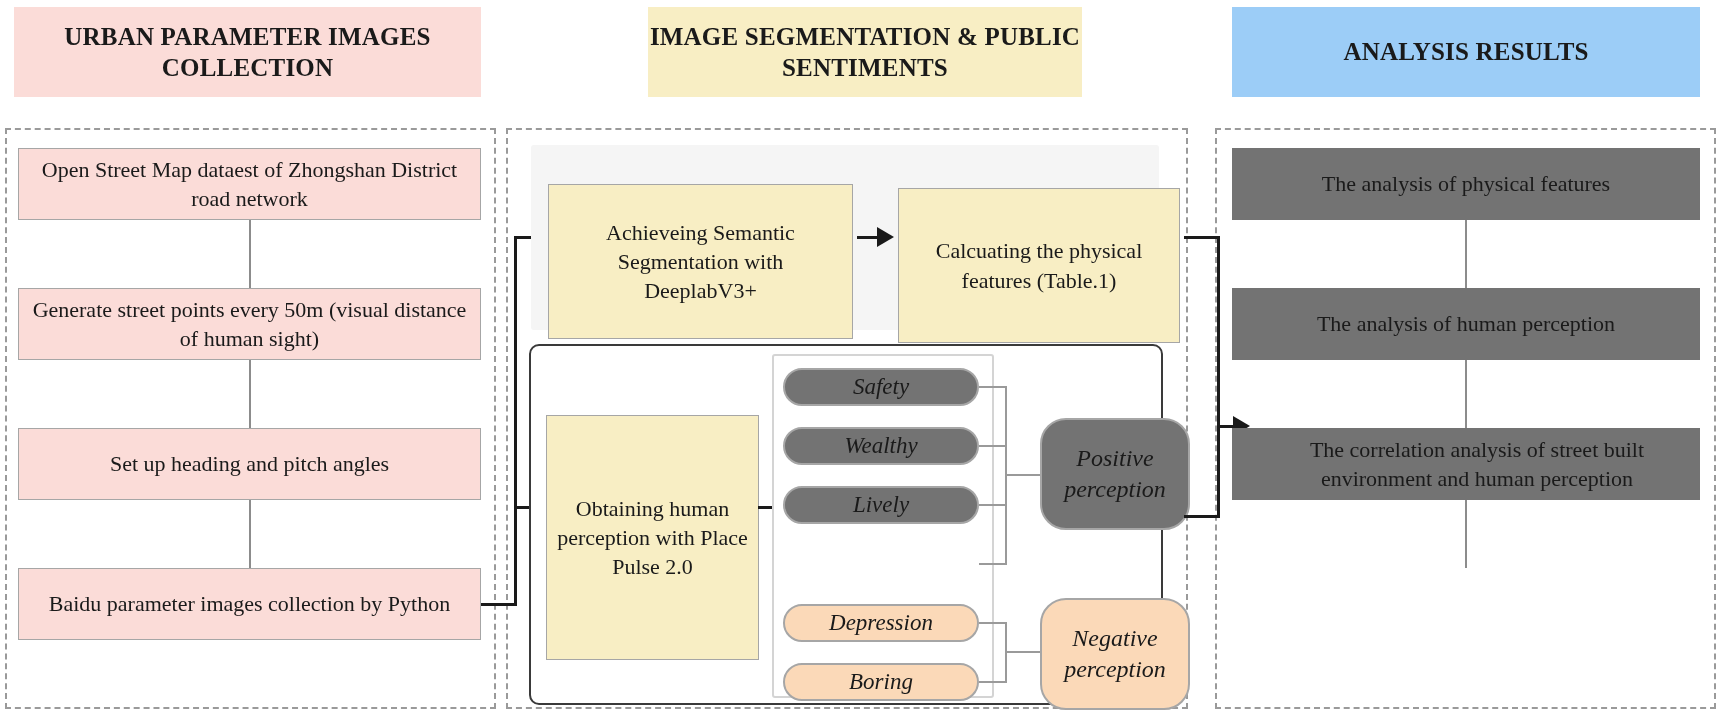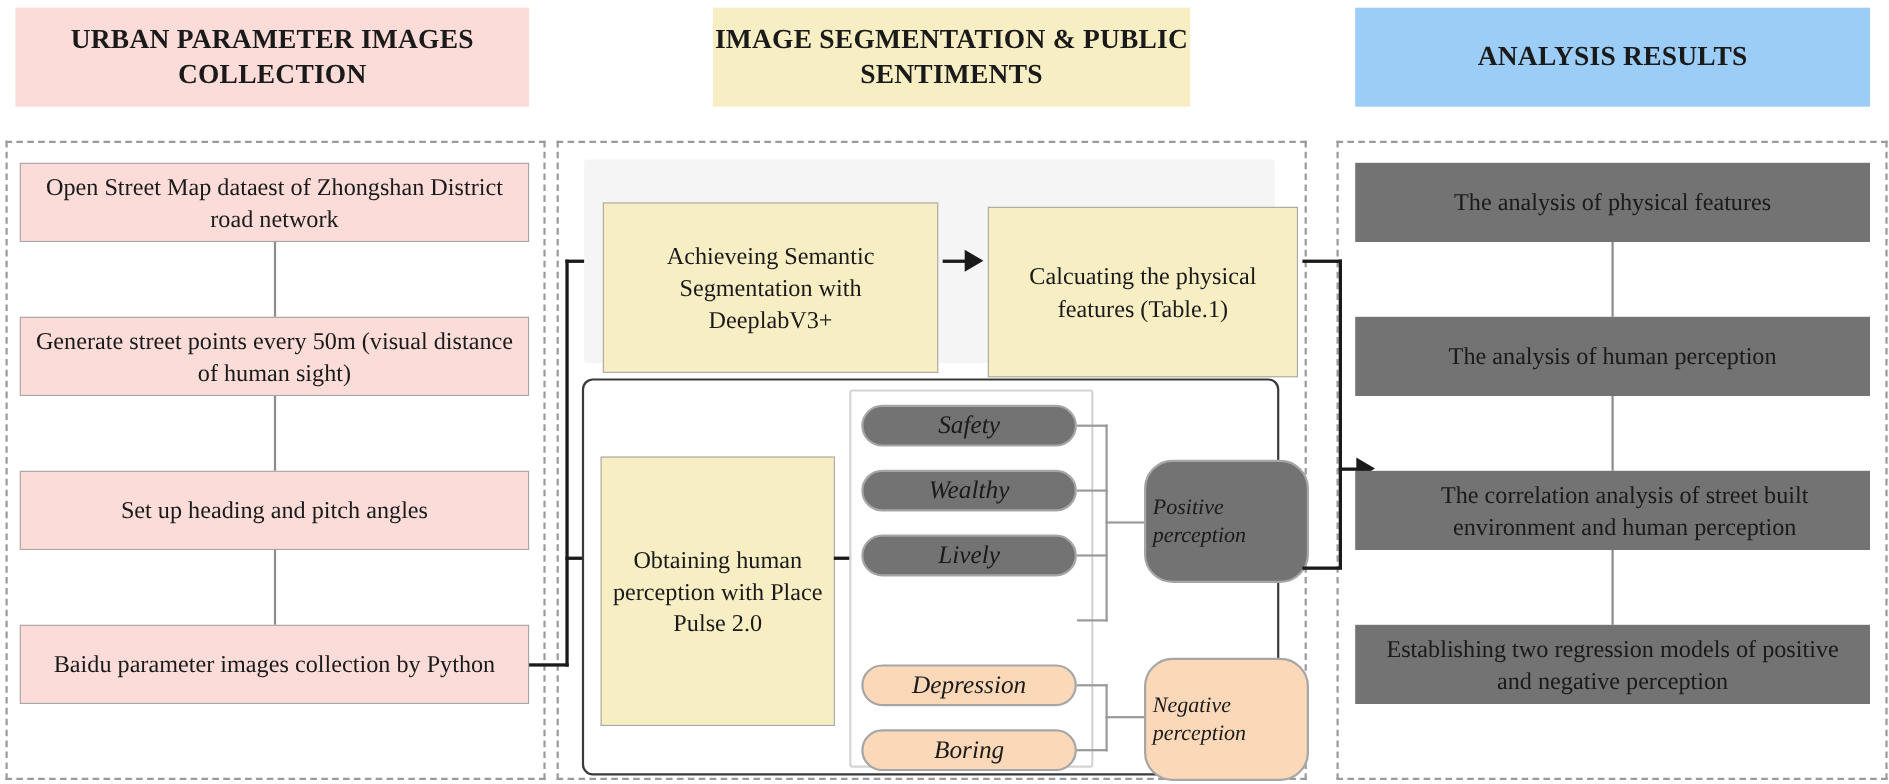--- a/index.html
+++ b/index.html
@@ -65,21 +65,21 @@
     position:absolute;display:flex;align-items:center;justify-content:center;
     border:2px solid #a6a6a6;border-radius:22px;
     font-style:italic;font-size:23px;font-family:"Liberation Serif",serif;
     box-sizing:border-box;text-align:center;
   }
   .pill-yellow{background:#737373;}
   .pill-orange{background:#fbd9b8;}
   .bigpill{
     position:absolute;display:flex;align-items:center;justify-content:center;
     border:2px solid #a6a6a6;border-radius:26px;
-    font-style:italic;font-size:20px;line-height:1.3;
+    font-style:italic;font-size:24px;line-height:1.3;text-align:center;
     font-family:"Liberation Serif",serif;box-sizing:border-box;padding:0 6px;
   }
   .tree{position:absolute;background:#9a9a9a;}
 </style>
 </head>
 <body>
 
 <div id="root">
 
   <div class="banner" id="banner-left">
@@ -160,15 +160,14 @@
 
   <div class="flowbox bluebox" style="left:1232px;top:148px;width:468px;height:72px;">The analysis of physical features</div>
   <div class="vline" style="left:1465px;top:220px;height:68px;"></div>
 
   <div class="flowbox bluebox" style="left:1232px;top:288px;width:468px;height:72px;">The analysis of human perception</div>
   <div class="vline" style="left:1465px;top:360px;height:68px;"></div>
 
   <div class="flowbox bluebox" style="left:1232px;top:428px;width:468px;height:72px;padding-left:32px;">The correlation analysis of street built environment and human perception</div>
   <div class="vline" style="left:1465px;top:500px;height:68px;"></div>
 
-  <div class="flowbox bluebox" style="left:1232px;top:568px;width:468px;height:72px;">Establishing two regression models of positive and negative perception</div>
 
 </div>
 
 </body></html>

